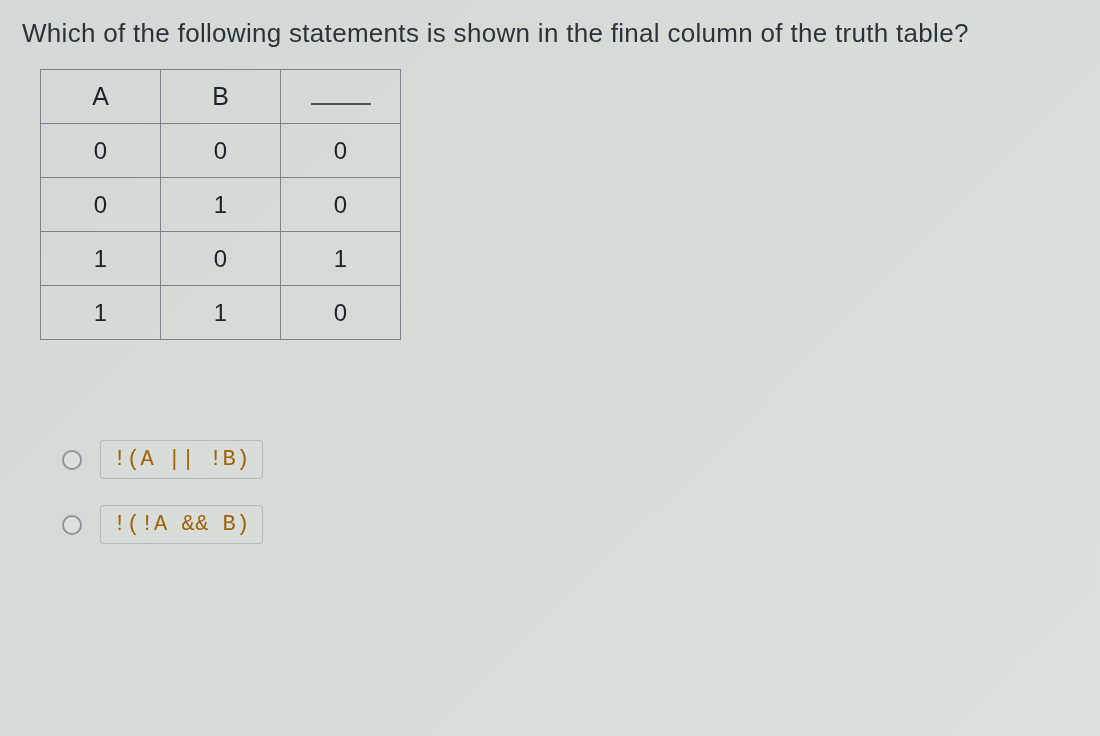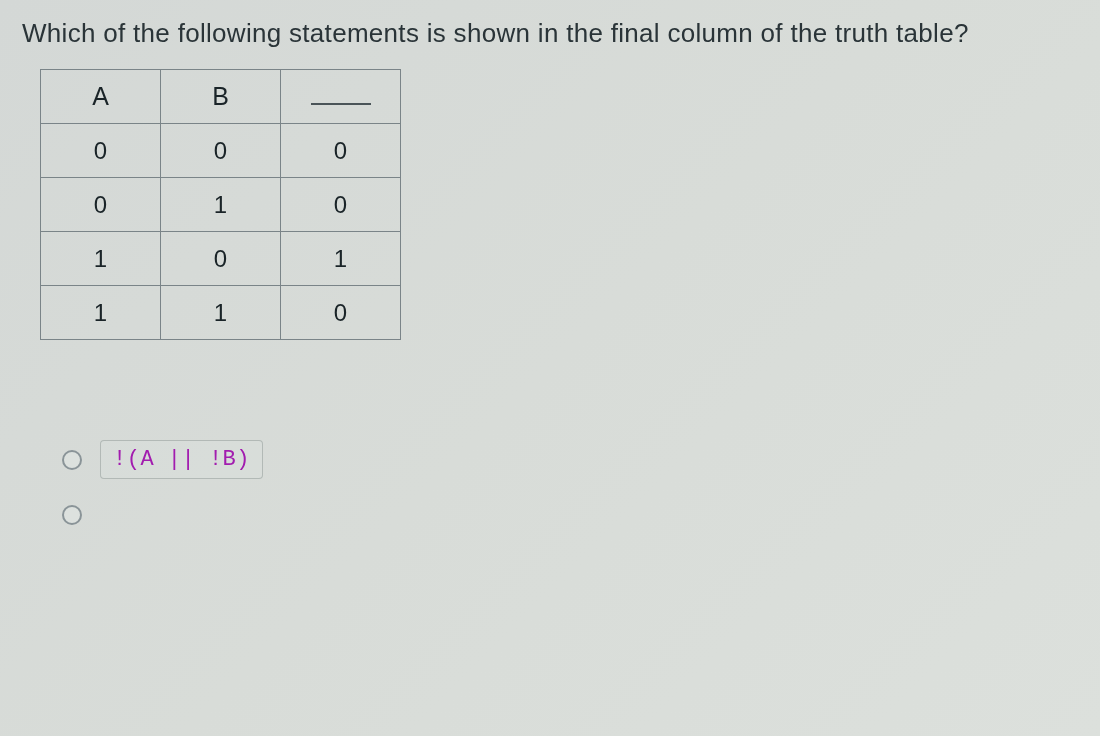--- a/index.html
+++ b/index.html
@@ -62,21 +62,21 @@
       width: 20px;
       height: 20px;
       border: 2px solid #8a9498;
       border-radius: 50%;
       margin-right: 18px;
       background: rgba(230,234,232,0.4);
       flex-shrink: 0;
     }
     .option-text {
       font-size: 22px;
-      color: #a21caf;
+      color: #a16207;
       padding: 6px 12px;
       border: 1px solid rgba(140,150,148,0.5);
       border-radius: 4px;
       background: rgba(220,224,222,0.3);
       letter-spacing: 0.5px;
       font-family: 'Courier New', monospace;
     }
     .option:nth-child(3) .option-text,
     .option:nth-child(4) .option-text {
       opacity: 0.85;
@@ -117,14 +117,15 @@
 </tbody>
   </table>
 
 <div class="options">
   <div class="option">
     <div class="radio"></div>
     <div class="option-text">!(A || !B)</div>
   </div>
   <div class="option">
     <div class="radio"></div>
+    <div class="option-text">!(!A &amp;&amp; B)</div>
   </div>
 </div>
 
 </body></html>

